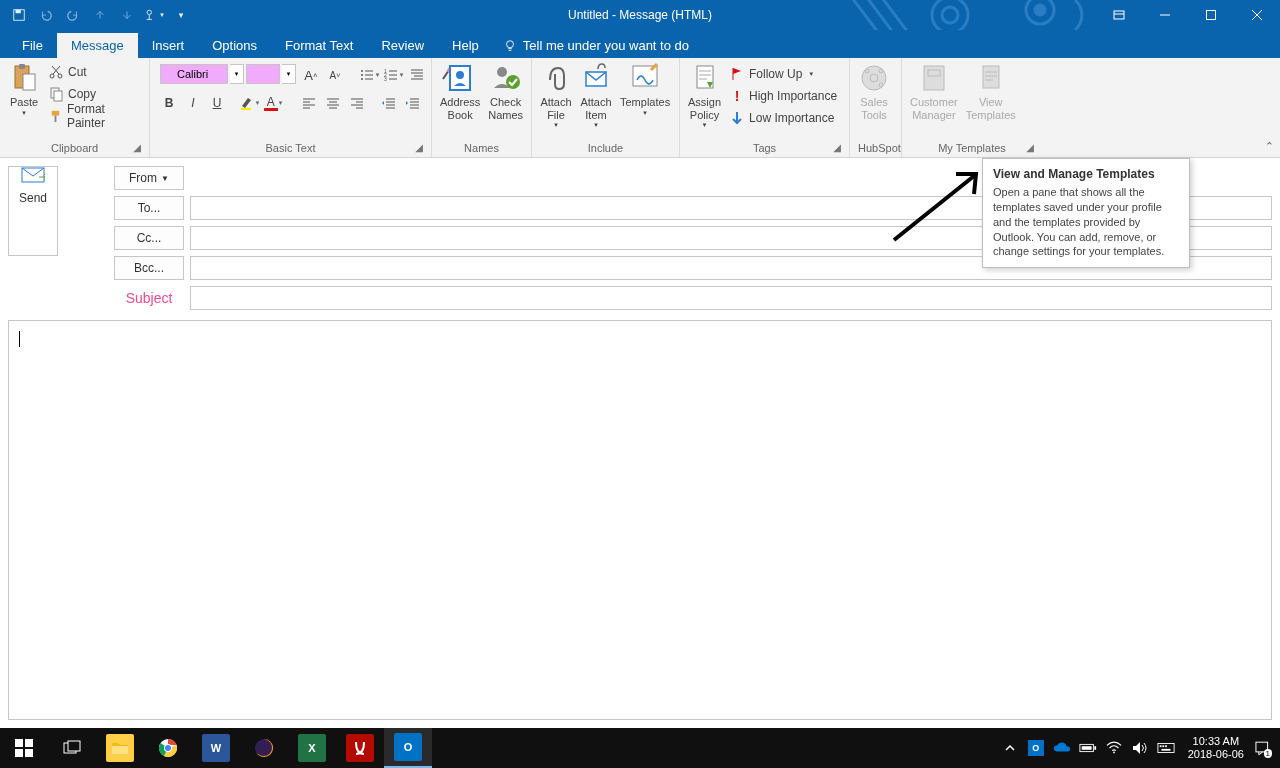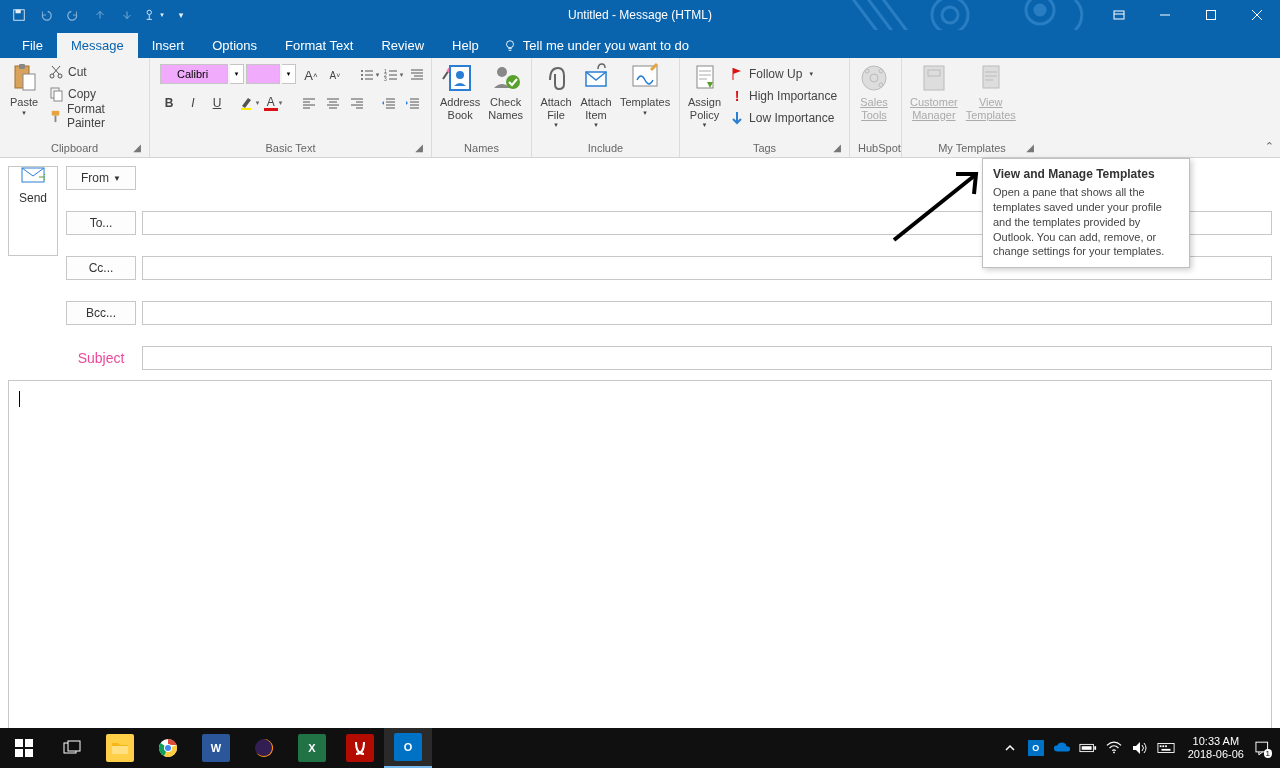--- a/index.html
+++ b/index.html
@@ -25,21 +25,21 @@
 
 
 .ribbon { height:100px; background:#f3f3f3; border-bottom:1px solid #d4d4d4; display:flex; position:relative; }
 .group { border-right:1px solid #dcdcdc; display:flex; flex-direction:column; padding:2px 4px 0; }
 .group-body { flex:1; display:flex; align-items:flex-start; }
 .group-label { height:16px; font-size:11px; color:#666; text-align:center; position:relative; padding:1px 4px; }
 .group-label .dlaunch { position:absolute; right:2px; top:1px; width:12px; height:12px; font-size:10px; color:#777; }
 
 .bigbtn { display:flex; flex-direction:column; align-items:center; justify-content:flex-start; padding:2px 4px; min-width:40px; font-size:11px; color:#444; line-height:1.15; text-align:center; }
 .bigbtn .ico { width:32px; height:32px; display:flex; align-items:center; justify-content:center; margin-bottom:2px; }
-.bigbtn.dis { color:#aaa;text-decoration:underline; }
+.bigbtn.dis { color:#aaa; }
 .bigbtn.dis .ico svg * { stroke:#bbb !important; fill:#ddd !important; }
 
 .smallrow { display:flex; flex-direction:column; gap:2px; padding:2px 2px; }
 .smallbtn { display:flex; align-items:center; gap:4px; font-size:12px; color:#444; height:20px; padding:0 2px; }
 .smallbtn .ico { width:16px; height:16px; display:flex; align-items:center; justify-content:center; }
 
 .fontselect { display:flex; gap:2px; margin:2px 2px 4px; }
 .fontselect input { border:1px solid #c5c5c5; height:20px; font-size:11px; padding:0 16px; background:#f0abfc; }
 .fontname { width:68px; }
 .fontsize { width:30px; }
@@ -47,21 +47,21 @@
 .ibtn svg { width:16px; height:16px; }
 .ibtn .dd { font-size:7px; margin-left:1px; color:#666; }
 
 .collapse { position:absolute; right:6px; bottom:4px; font-size:11px; color:#666; }
 
 
 .compose { display:flex; padding:8px 8px 0 8px; gap:8px; }
 .sendcol { width:50px; display:flex; flex-direction:column; align-items:center; border:1px solid #c7c7c7; padding-top:0; height:90px; }
 .sendcol .sendico { width:24px; height:18px; }
 .sendcol .sendlbl { font-size:12px; color:#333; margin-top:6px; }
-.fieldcol { flex:1; display:flex; flex-direction:column; gap:21px; }
+.fieldcol { flex:1; display:flex; flex-direction:column; gap:6px;margin-left:48px; }
 .fieldrow { display:flex; align-items:center; gap:6px; }
 .fieldbtn { width:70px; height:24px; border:1px solid #c7c7c7; background:#fdfdfd; font-size:12px; color:#333; display:flex; align-items:center; justify-content:center; }
 .fieldinput { flex:1; height:24px; border:1px solid #c7c7c7; padding:0 6px; font-size:12px; }
 .subjectlbl { width:70px; text-align:center; font-size:14px; color:#ec4899; }
 
 .body { margin:10px 8px 0; border:1px solid #c7c7c7; height:400px; padding:10px; font-size:13px; }
 .cursor { display:inline-block; width:1px; height:16px; background:#000; }
 
 
 .tooltip { position:absolute; top:158px; left:982px; width:208px; background:#fff; border:1px solid #bfbfbf; box-shadow:2px 2px 6px rgba(0,0,0,.2); padding:8px 10px; font-size:11px; color:#444; z-index:50; }

